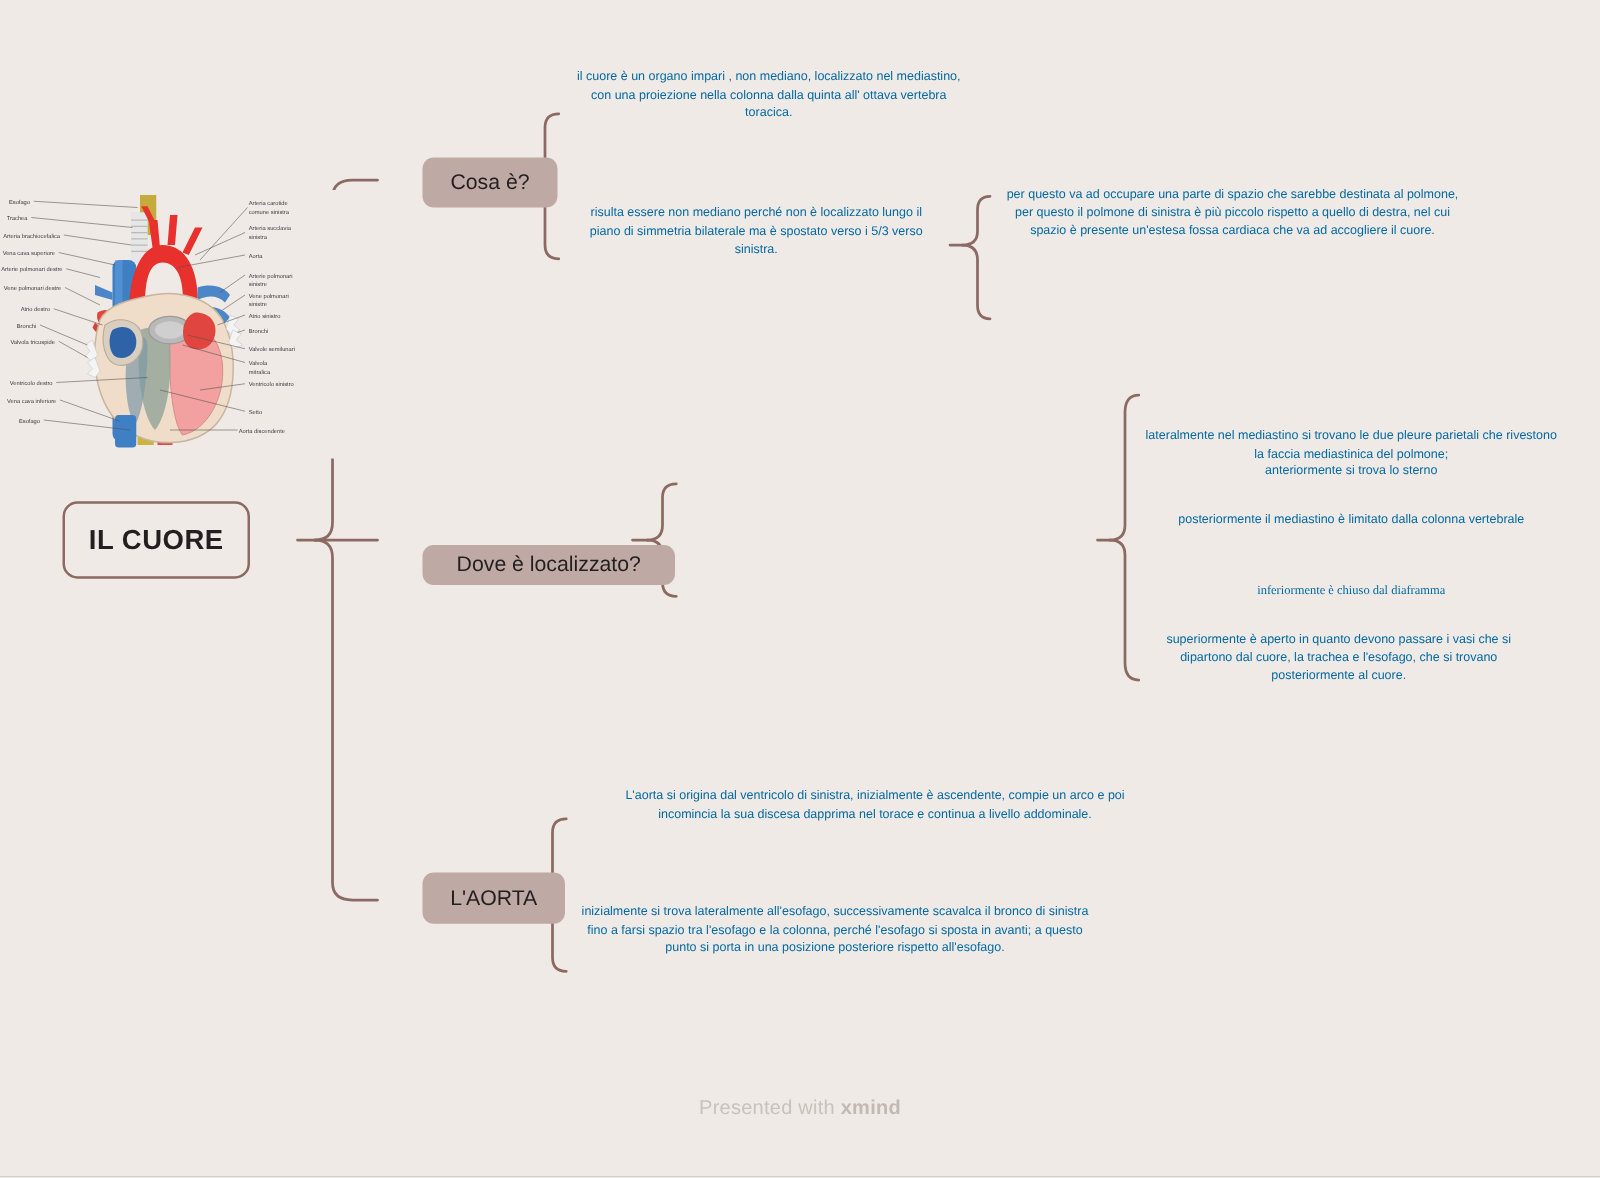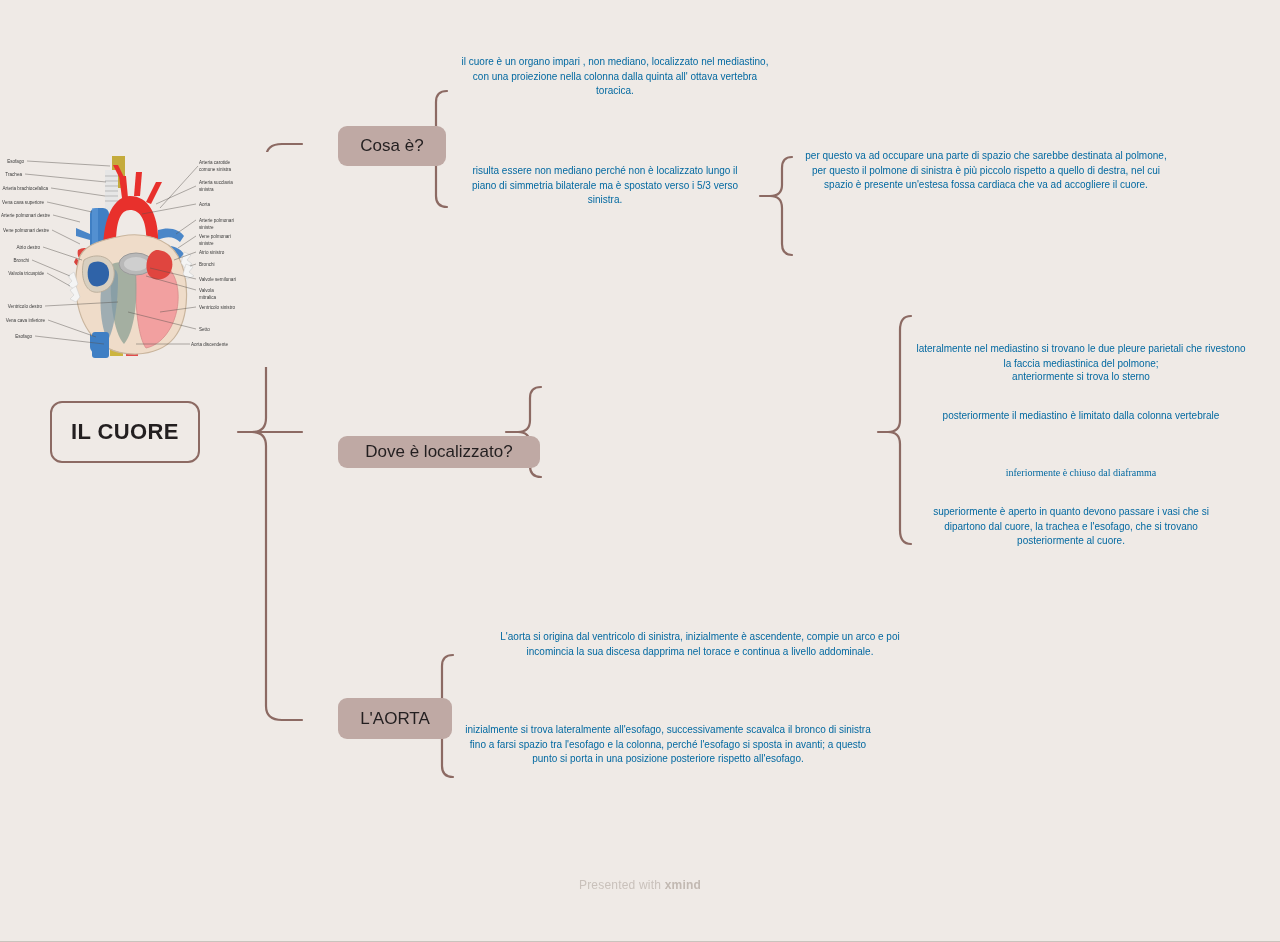--- a/index.html
+++ b/index.html
@@ -120,21 +120,21 @@
     fill: none;
   }
 
   
   .footer {
     position: absolute;
     left: 0;
     top: 878px;
     width: 1280px;
     text-align: center;
-    font-size: 12px;
+    font-size: 16px;
     color: #c9c1bb;
     letter-spacing: 0.2px;
   }
   .footer .brand { font-weight: 700; color: #c2b9b2; }
 </style>
 </head>
 <body>
 
 <div id="canvas">
 

